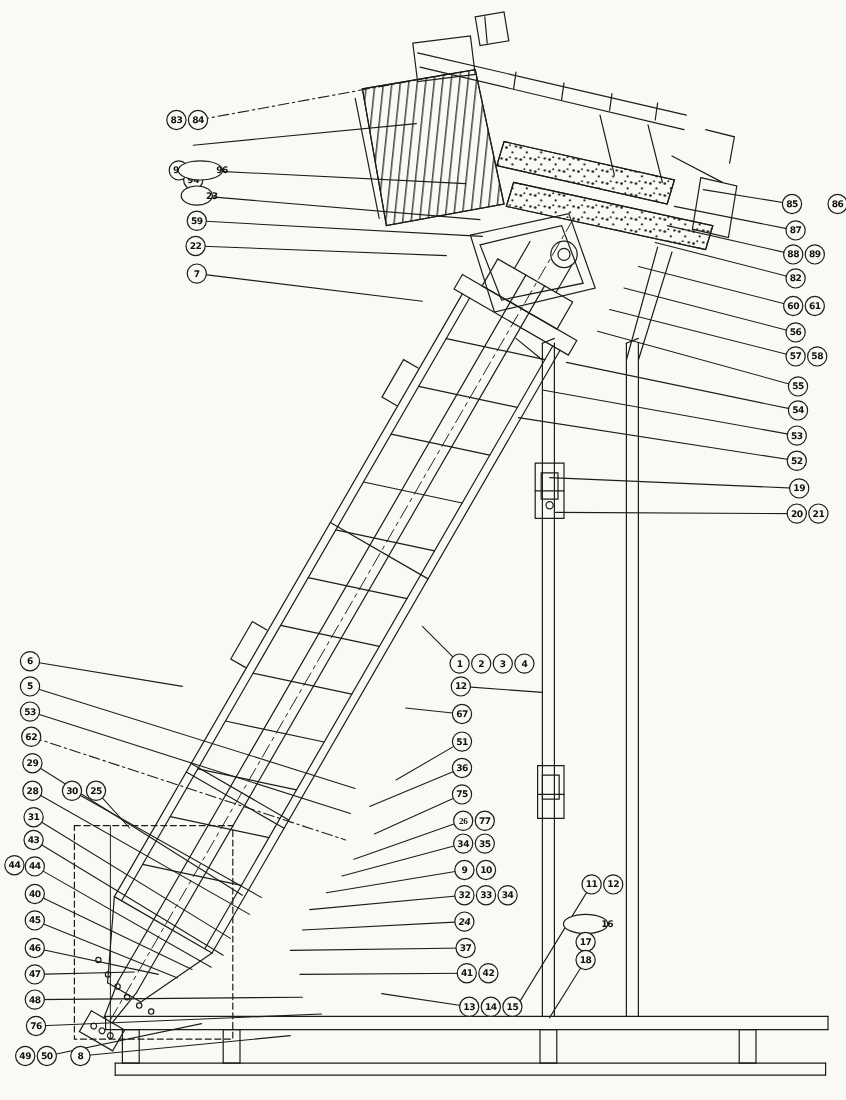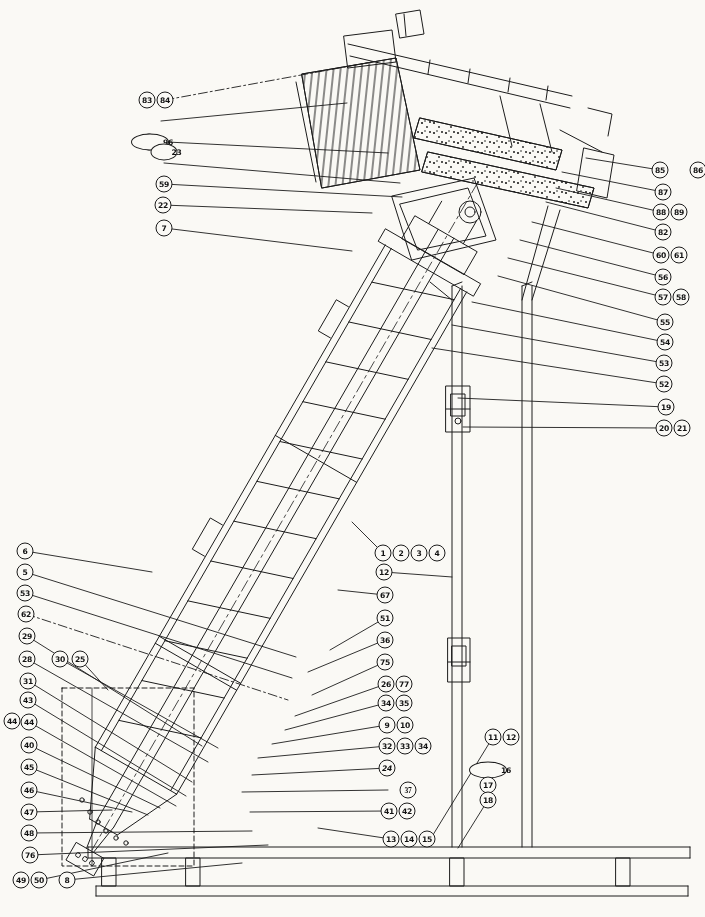--- a/index.html
+++ b/index.html
@@ -218,22 +218,22 @@
         <line x1="39" y1="880" x2="168" y2="853"></line>
         <line x1="67" y1="880" x2="242" y2="863"></line>
       </g>
   </svg>
 
   <div id="callout-layer">
       <div class="callout" style="left: 147px; top: 100px;">83</div>
       <div class="callout" style="left: 165px; top: 100px;">84</div>
       <div class="callout" style="left: 161px; top: 121px; margin-top: 29px;">94</div>
       <div class="callout" style="left: 149px; top: 142px;">95</div>
-      <div class="callout" style="left: 150px; top: 142px; padding-left: 36px;">96</div>
-      <div class="callout" style="left: 164px; top: 152px; padding-left: 25px;">23</div>
+      <div class="callout" style="left: 167px; top: 142px; padding-left: 36px;">96</div>
+      <div class="callout" style="left: 164px; top: 163px; padding-left: 25px;">23</div>
       <div class="callout" style="left: 164px; top: 184px;">59</div>
       <div class="callout" style="left: 163px; top: 205px;">22</div>
       <div class="callout" style="left: 164px; top: 228px;">7</div>
       <div class="callout" style="left: 660px; top: 170px;">85</div>
       <div class="callout" style="left: 678px; top: 170px; margin-left: 20px;">86</div>
       <div class="callout" style="left: 663px; top: 192px;">87</div>
       <div class="callout" style="left: 661px; top: 212px;">88</div>
       <div class="callout" style="left: 679px; top: 212px;">89</div>
       <div class="callout" style="left: 663px; top: 232px;">82</div>
       <div class="callout" style="left: 661px; top: 255px;">60</div>
@@ -250,31 +250,31 @@
       <div class="callout" style="left: 682px; top: 428px;">21</div>
       <div class="callout" style="left: 383px; top: 553px;">1</div>
       <div class="callout" style="left: 401px; top: 553px;">2</div>
       <div class="callout" style="left: 419px; top: 553px;">3</div>
       <div class="callout" style="left: 437px; top: 553px;">4</div>
       <div class="callout" style="left: 384px; top: 572px;">12</div>
       <div class="callout" style="left: 385px; top: 595px;">67</div>
       <div class="callout" style="left: 385px; top: 618px;">51</div>
       <div class="callout" style="left: 385px; top: 640px;">36</div>
       <div class="callout" style="left: 385px; top: 662px;">75</div>
-      <div class="callout" style="left: 386px; top: 684px;">26</div>
+      <div class="callout" style="left: 386px; top: 684px; font-family: Liberation Serif, serif;">26</div>
       <div class="callout" style="left: 404px; top: 684px;">77</div>
       <div class="callout" style="left: 386px; top: 703px;">34</div>
       <div class="callout" style="left: 404px; top: 703px;">35</div>
       <div class="callout" style="left: 387px; top: 725px;">9</div>
       <div class="callout" style="left: 405px; top: 725px;">10</div>
       <div class="callout" style="left: 387px; top: 746px;">32</div>
       <div class="callout" style="left: 405px; top: 746px;">33</div>
       <div class="callout" style="left: 423px; top: 746px;">34</div>
       <div class="callout" style="left: 387px; top: 768px; font-style: italic;">24</div>
-      <div class="callout" style="left: 408px; top: 790px; font-family: Liberation Serif, serif;">37</div>
+      <div class="callout" style="left: 388px; top: 790px;">37</div>
       <div class="callout" style="left: 389px; top: 811px;">41</div>
       <div class="callout" style="left: 407px; top: 811px;">42</div>
       <div class="callout" style="left: 391px; top: 839px;">13</div>
       <div class="callout" style="left: 409px; top: 839px;">14</div>
       <div class="callout" style="left: 427px; top: 839px;">15</div>
       <div class="callout" style="left: 493px; top: 737px;">11</div>
       <div class="callout" style="left: 511px; top: 737px;">12</div>
       <div class="callout" style="left: 488px; top: 770px; padding-left: 36px;">16</div>
       <div class="callout" style="left: 488px; top: 785px;">17</div>
       <div class="callout" style="left: 488px; top: 800px;">18</div>

